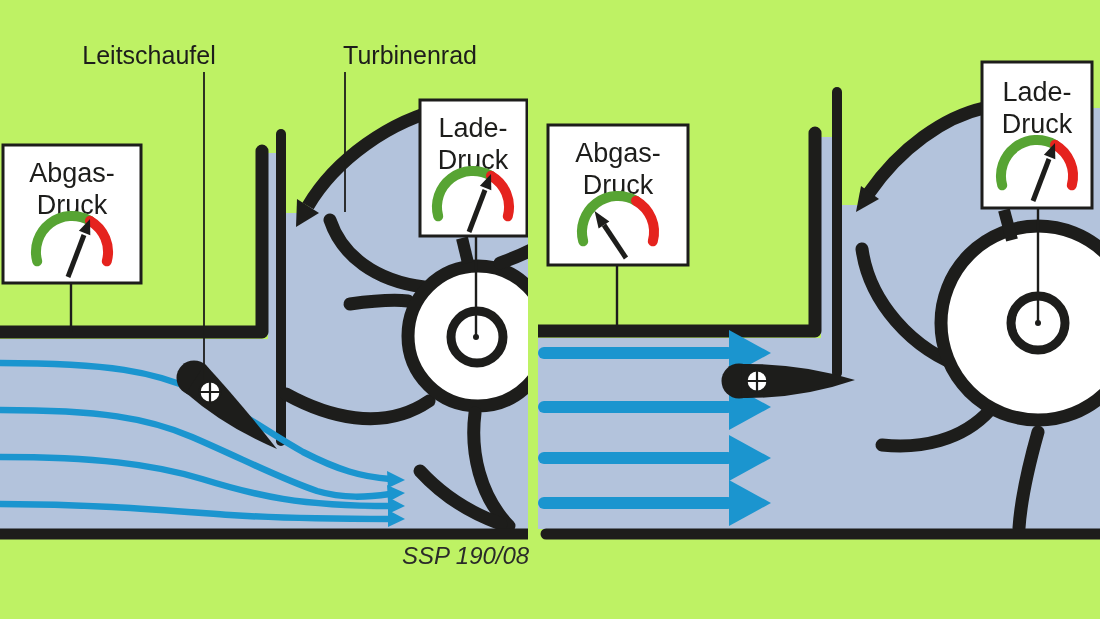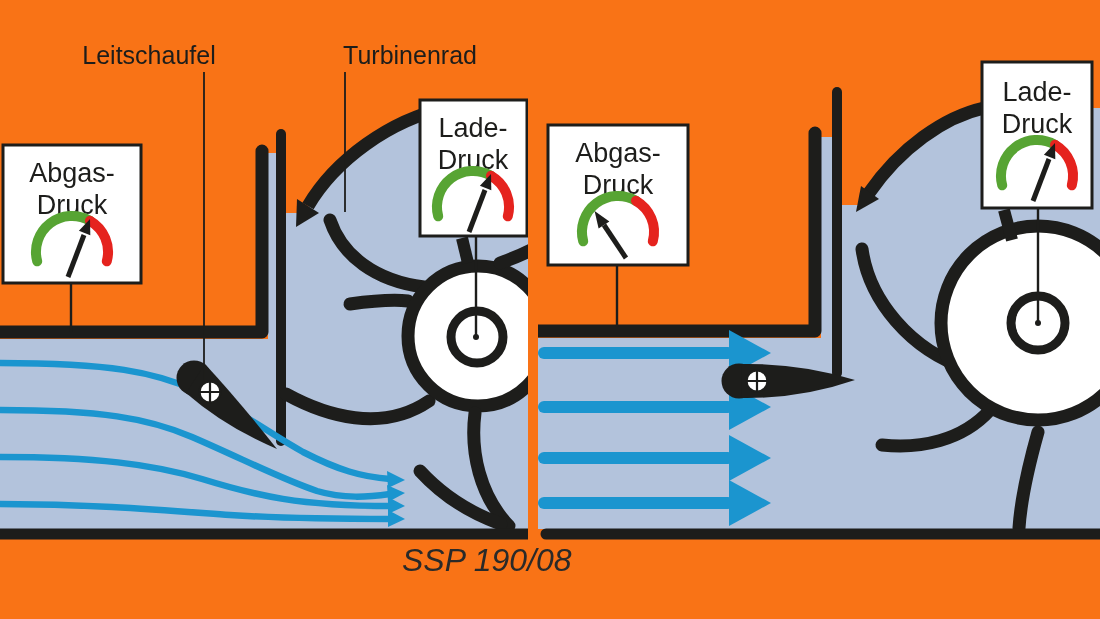--- a/index.html
+++ b/index.html
@@ -1,16 +1,16 @@
 <!DOCTYPE html>
 <html><head>
 <meta charset="utf-8">
 <style>
   html,body{margin:0;padding:0;background:#ffffff;}
-  .stage{position:relative;width:1100px;height:619px;background:#f97316;overflow:hidden;
+  .stage{position:relative;width:1100px;height:619px;background:#bef264;overflow:hidden;
          font-family:"Liberation Sans", sans-serif;}
   svg{position:absolute;top:0;display:block;}
   #panel-left{left:0;}
   #panel-right{left:538px;}
   .blue-fill{fill:#b3c3dc;stroke:none;}
   .wall{fill:none;stroke:#1d1d1b;stroke-width:13;stroke-linecap:round;stroke-linejoin:round;}
   .wall-thin{fill:none;stroke:#1d1d1b;stroke-width:10;stroke-linecap:round;}
   .bbar{fill:none;stroke:#1d1d1b;stroke-width:11;}
   .volute{fill:none;stroke:#1d1d1b;stroke-width:13;stroke-linecap:butt;}
   .blade{fill:none;stroke:#1d1d1b;stroke-width:13;stroke-linecap:round;}
@@ -27,21 +27,21 @@
   .gbox{fill:#ffffff;stroke:#1d1d1b;stroke-width:3;}
   .gtext{fill:#1d1d1b;font-size:27px;text-anchor:middle;}
   .ltext{fill:#1d1d1b;font-size:25px;text-anchor:middle;}
   .garc-green{fill:none;stroke:#57a433;stroke-width:10;stroke-linecap:round;}
   .garc-red{fill:none;stroke:#e5231e;stroke-width:10;stroke-linecap:round;}
   .needle{fill:none;stroke:#1d1d1b;stroke-width:5;}
   .needle-head{fill:#1d1d1b;stroke:none;}
   .stem{fill:none;stroke:#1d1d1b;stroke-width:12;}
   .dot{fill:#1d1d1b;}
   #caption{position:absolute;left:402px;top:542px;width:180px;
-           font-style:italic;font-size:32px;color:#2a2a29;}
+           font-style:italic;font-size:24px;color:#2a2a29;}
 </style>
 </head>
 <body>
 
 <div class="stage">
 
   <svg id="panel-left" width="528" height="619" viewBox="0 0 528 619">
     <path class="blue-fill" d="M 0,339 L 268,339 L 268,153 L 282,153 L 282,213 L 305,213 C 332,163 388,121 446,109 L 528,109 L 528,529 L 0,529 Z"></path>
     <path class="volute" d="M 446,108 C 390,120 335,160 308,206"></path>
     <polygon class="dot" points="296,227 319,213 297,199"></polygon>

